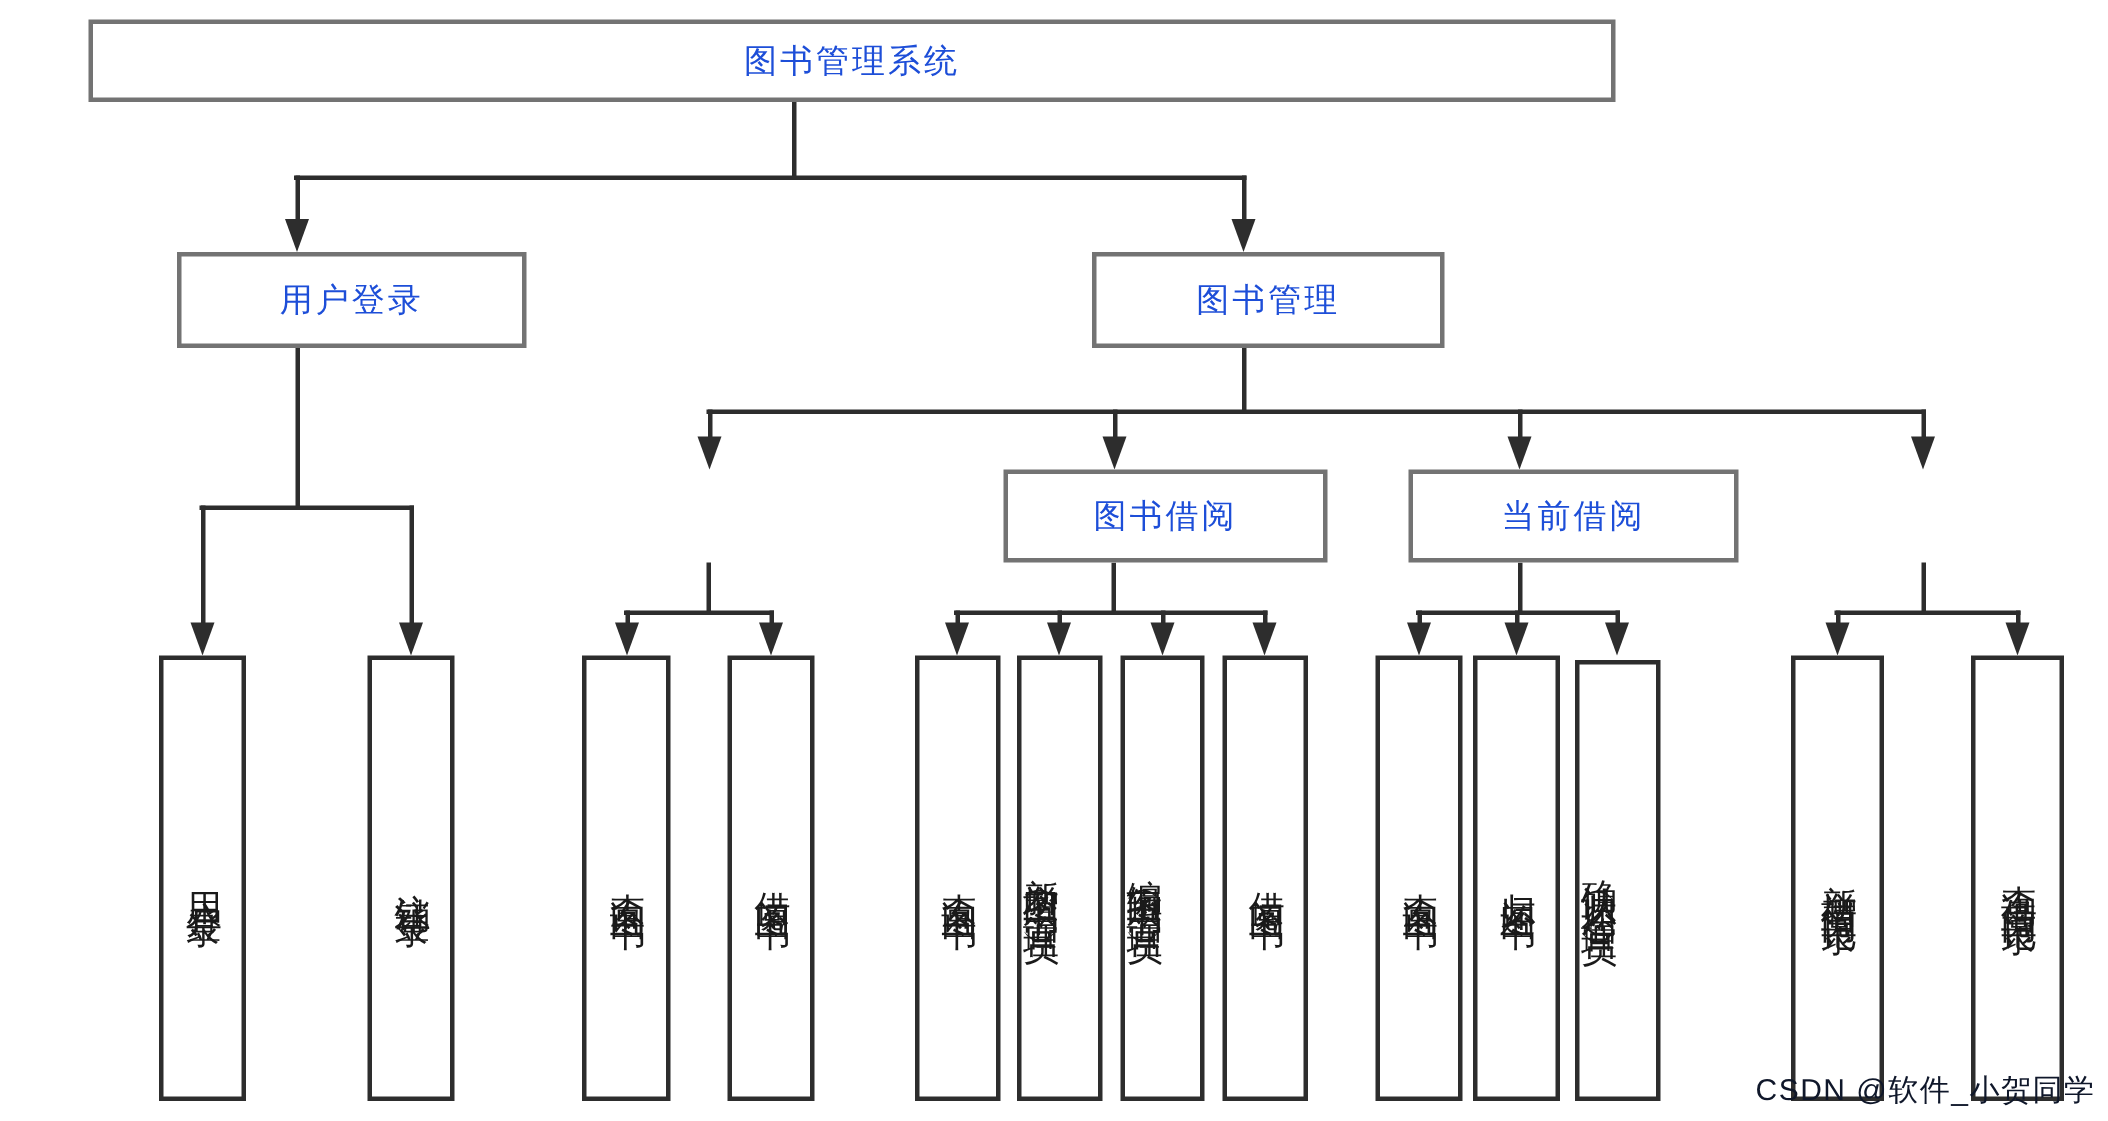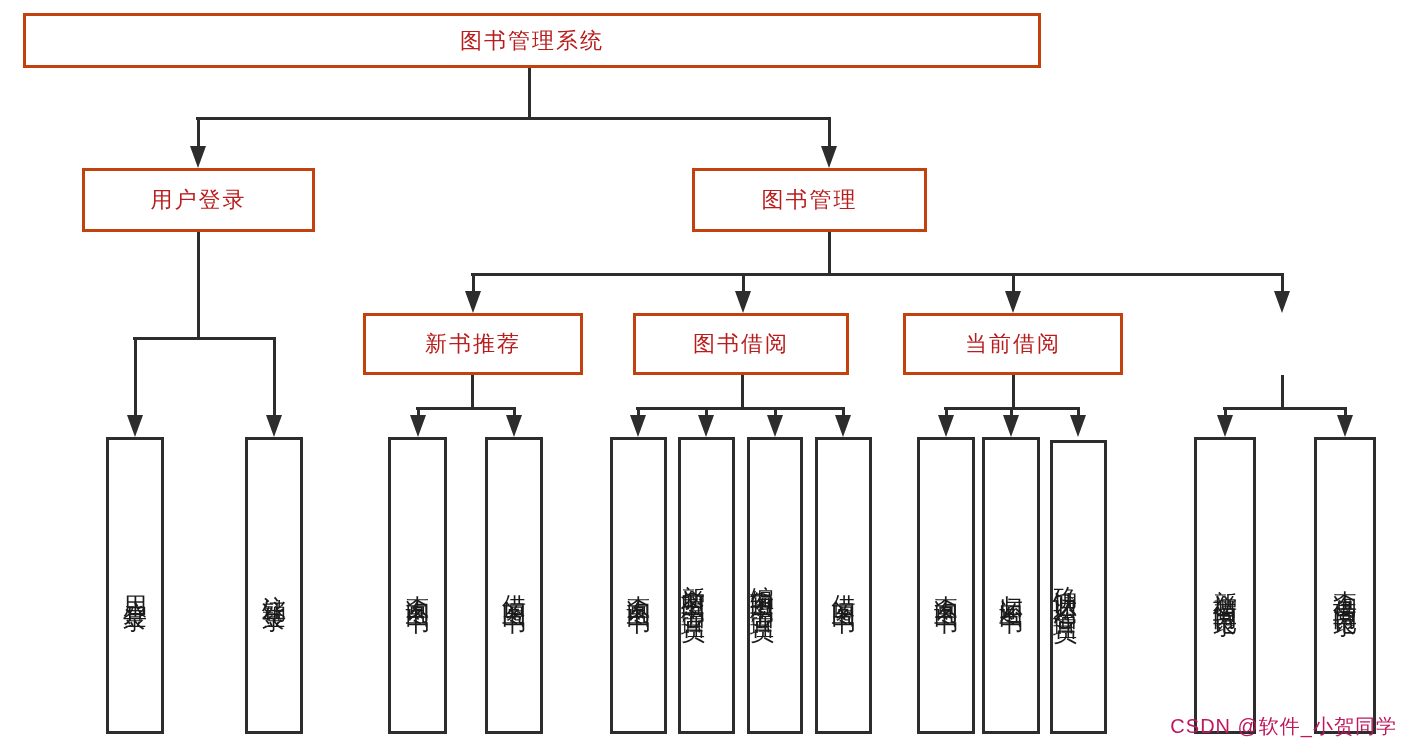--- a/index.html
+++ b/index.html
@@ -7,29 +7,30 @@
     position:relative;
     width:1405px;height:747px;
     background:#ffffff;
     font-family:"Liberation Sans","DejaVu Sans",sans-serif;
     color:#1a1a1a;
     overflow:hidden;
   }
   .box{
     position:absolute;
     background:#ffffff;
-    border:3px solid #c2410c;
+    border:3px solid #737373;
     box-sizing:border-box;
     display:flex;
     align-items:center;
     justify-content:center;
     font-size:22px;
     letter-spacing:2px;
-    color:#b91c1c;
+    color:#1d4ed8;
     z-index:2;
+    margin-left:36px;
   }
   .vbox{
     position:absolute;
     background:#ffffff;
     border:3px solid #2d2d2d;
     box-sizing:border-box;
     display:flex;
     align-items:center;
     justify-content:center;
     z-index:2;
@@ -53,21 +54,21 @@
     border-left:8px solid transparent;
     border-right:8px solid transparent;
     border-top:22px solid #2d2d2d;
     z-index:1;
   }
   .watermark{
     position:absolute;
     top:713px;right:8px;
     font-size:20px;
     letter-spacing:1px;
-    color:#be185d;
+    color:#0f172a;
     z-index:5;
     white-space:nowrap;
   }
 </style>
 </head>
 <body>
 
 <div id="canvas">
 
   <div class="box" style="left:23px;top:13px;width:1018px;height:55px;">图书管理系统</div>
@@ -93,21 +94,20 @@
   <div class="hline" style="left:471px;top:273px;width:813px;"></div>
   <div class="vline" style="left:472px;top:273px;height:25px;"></div>
   <div class="arrow" style="left:465px;top:291px;"></div>
   <div class="vline" style="left:742px;top:273px;height:25px;"></div>
   <div class="arrow" style="left:735px;top:291px;"></div>
   <div class="vline" style="left:1012px;top:273px;height:25px;"></div>
   <div class="arrow" style="left:1005px;top:291px;"></div>
   <div class="vline" style="left:1281px;top:273px;height:25px;"></div>
   <div class="arrow" style="left:1274px;top:291px;"></div>
 
-  <div class="box" style="left:363px;top:313px;width:220px;height:62px;">新书推荐</div>
   <div class="box" style="left:633px;top:313px;width:216px;height:62px;">图书借阅</div>
   <div class="box" style="left:903px;top:313px;width:220px;height:62px;font-family:Liberation Serif, serif;">当前借阅</div>
 
   <div class="vline" style="left:471px;top:375px;height:35px;"></div>
   <div class="hline" style="left:416px;top:407px;width:100px;"></div>
   <div class="vline" style="left:417px;top:407px;height:15px;"></div>
   <div class="arrow" style="left:410px;top:415px;"></div>
   <div class="vline" style="left:513px;top:407px;height:15px;"></div>
   <div class="arrow" style="left:506px;top:415px;"></div>
 

